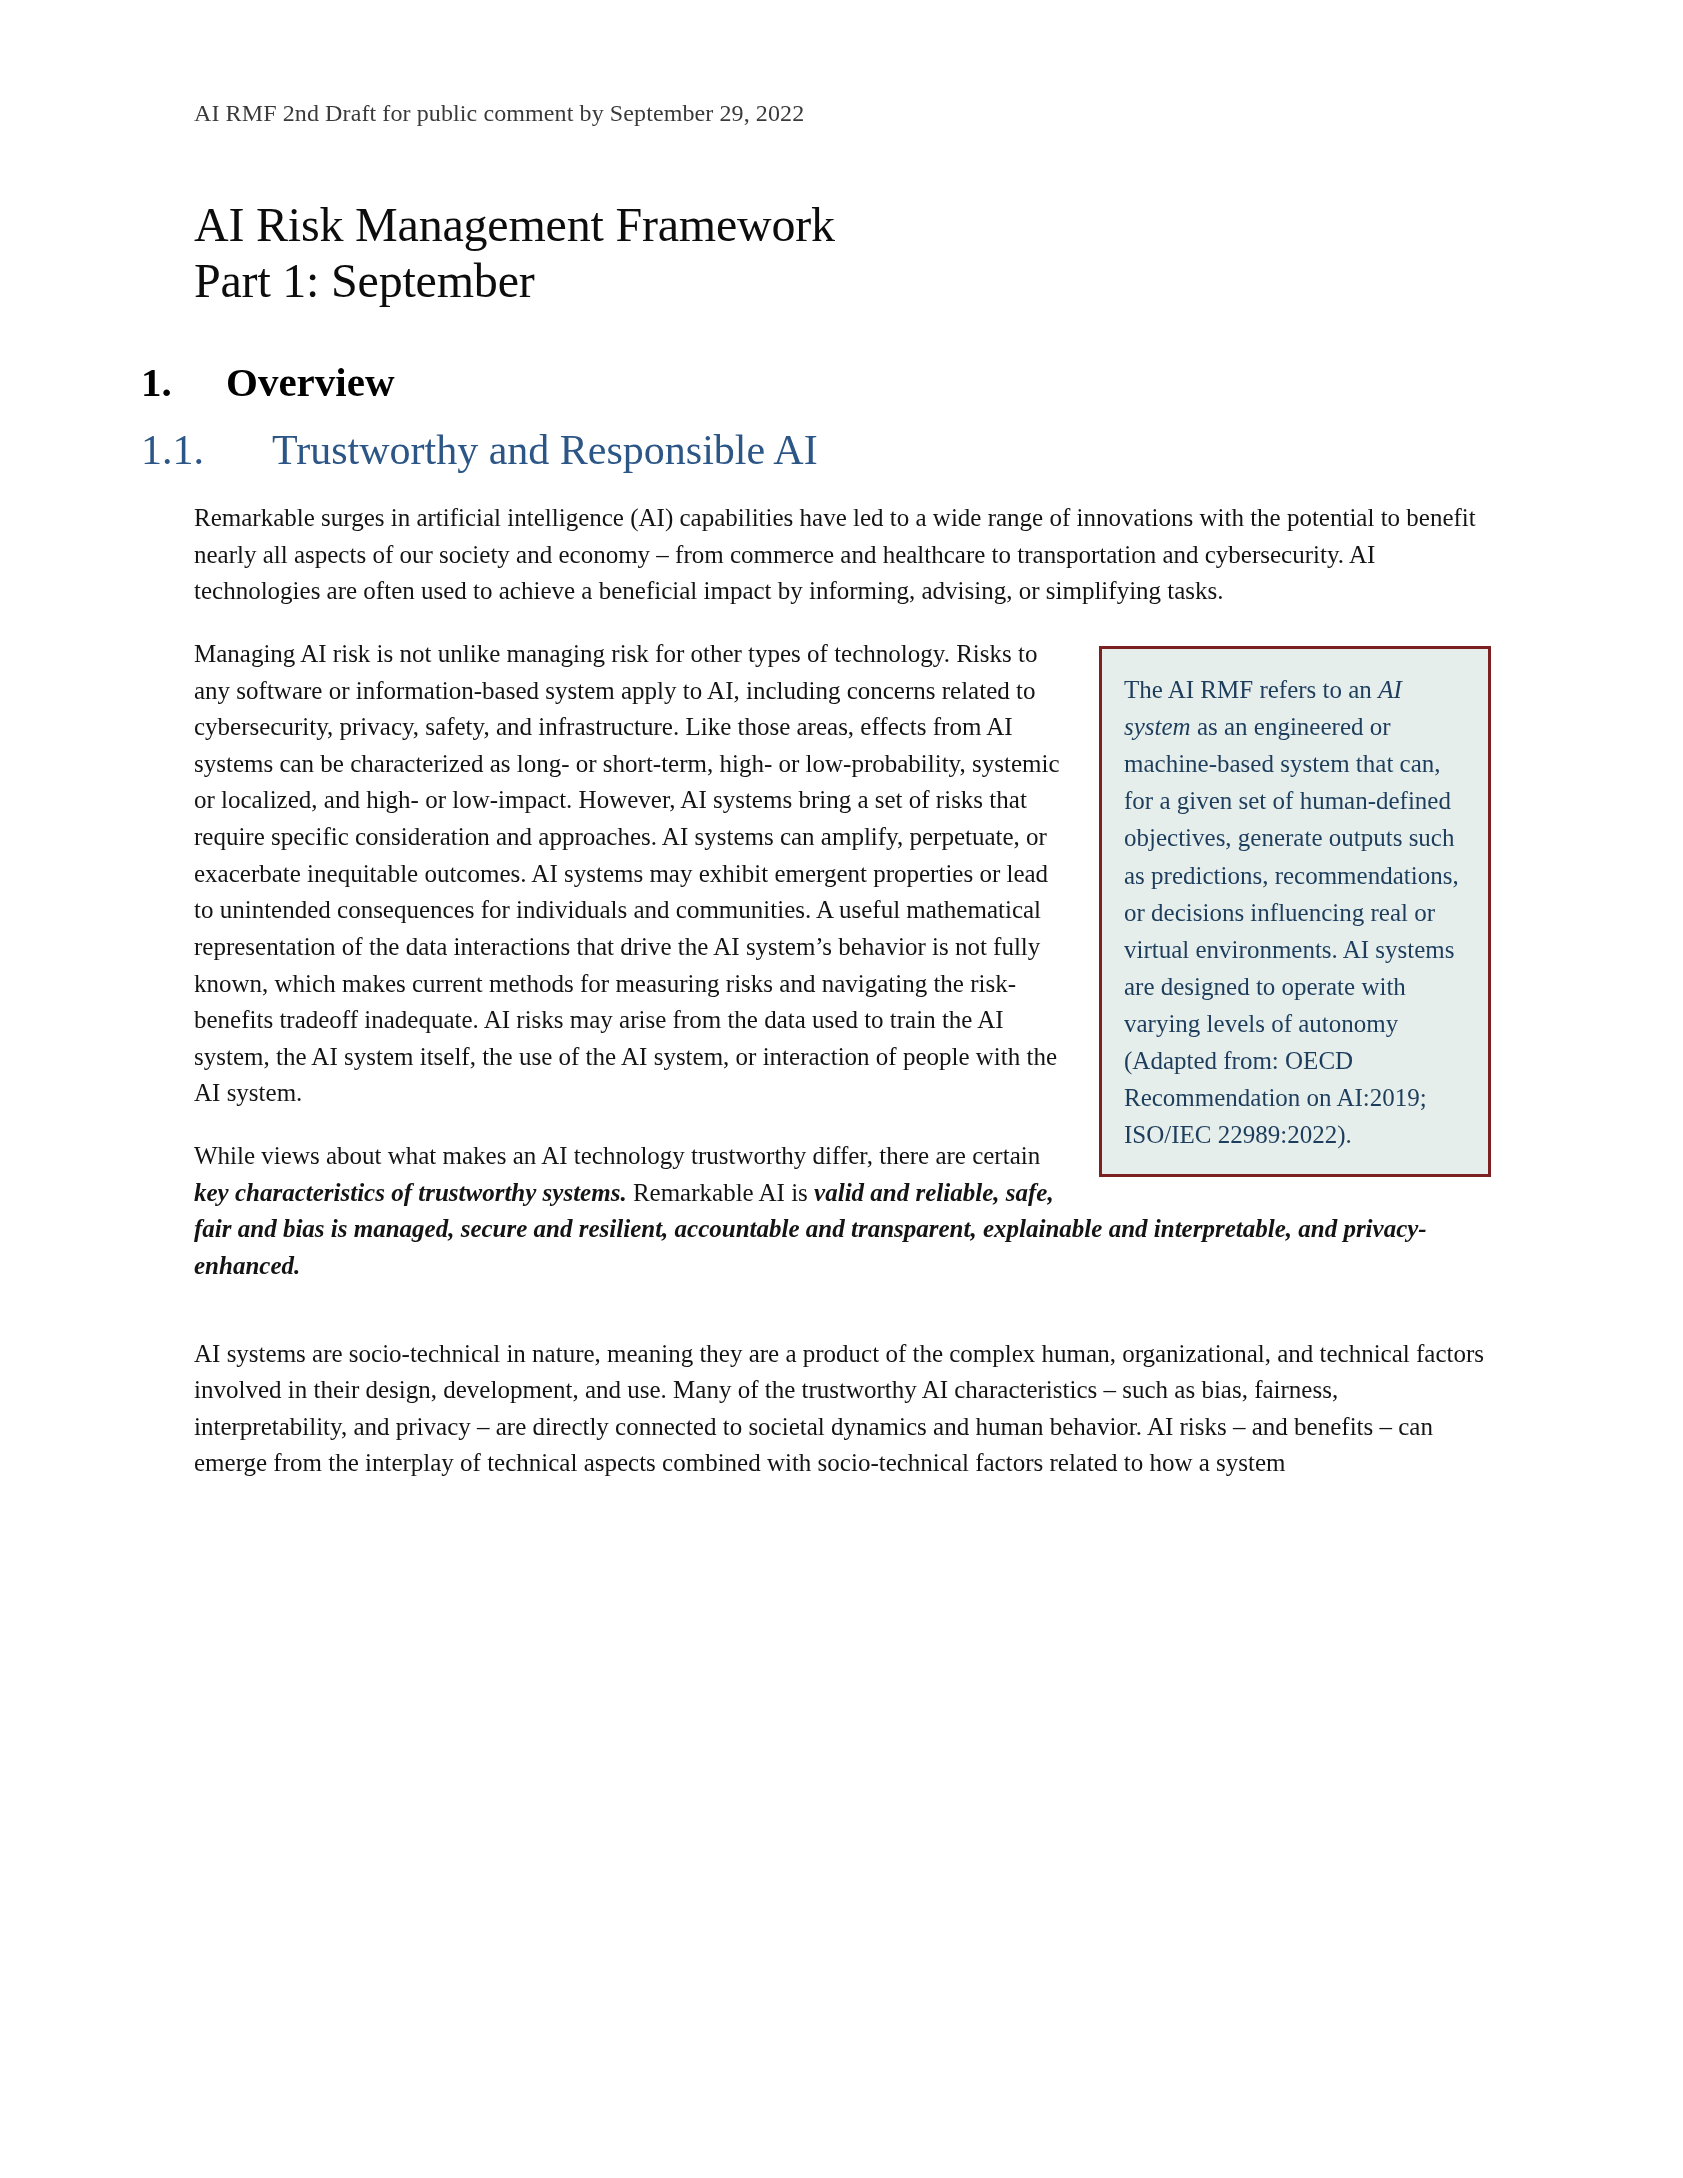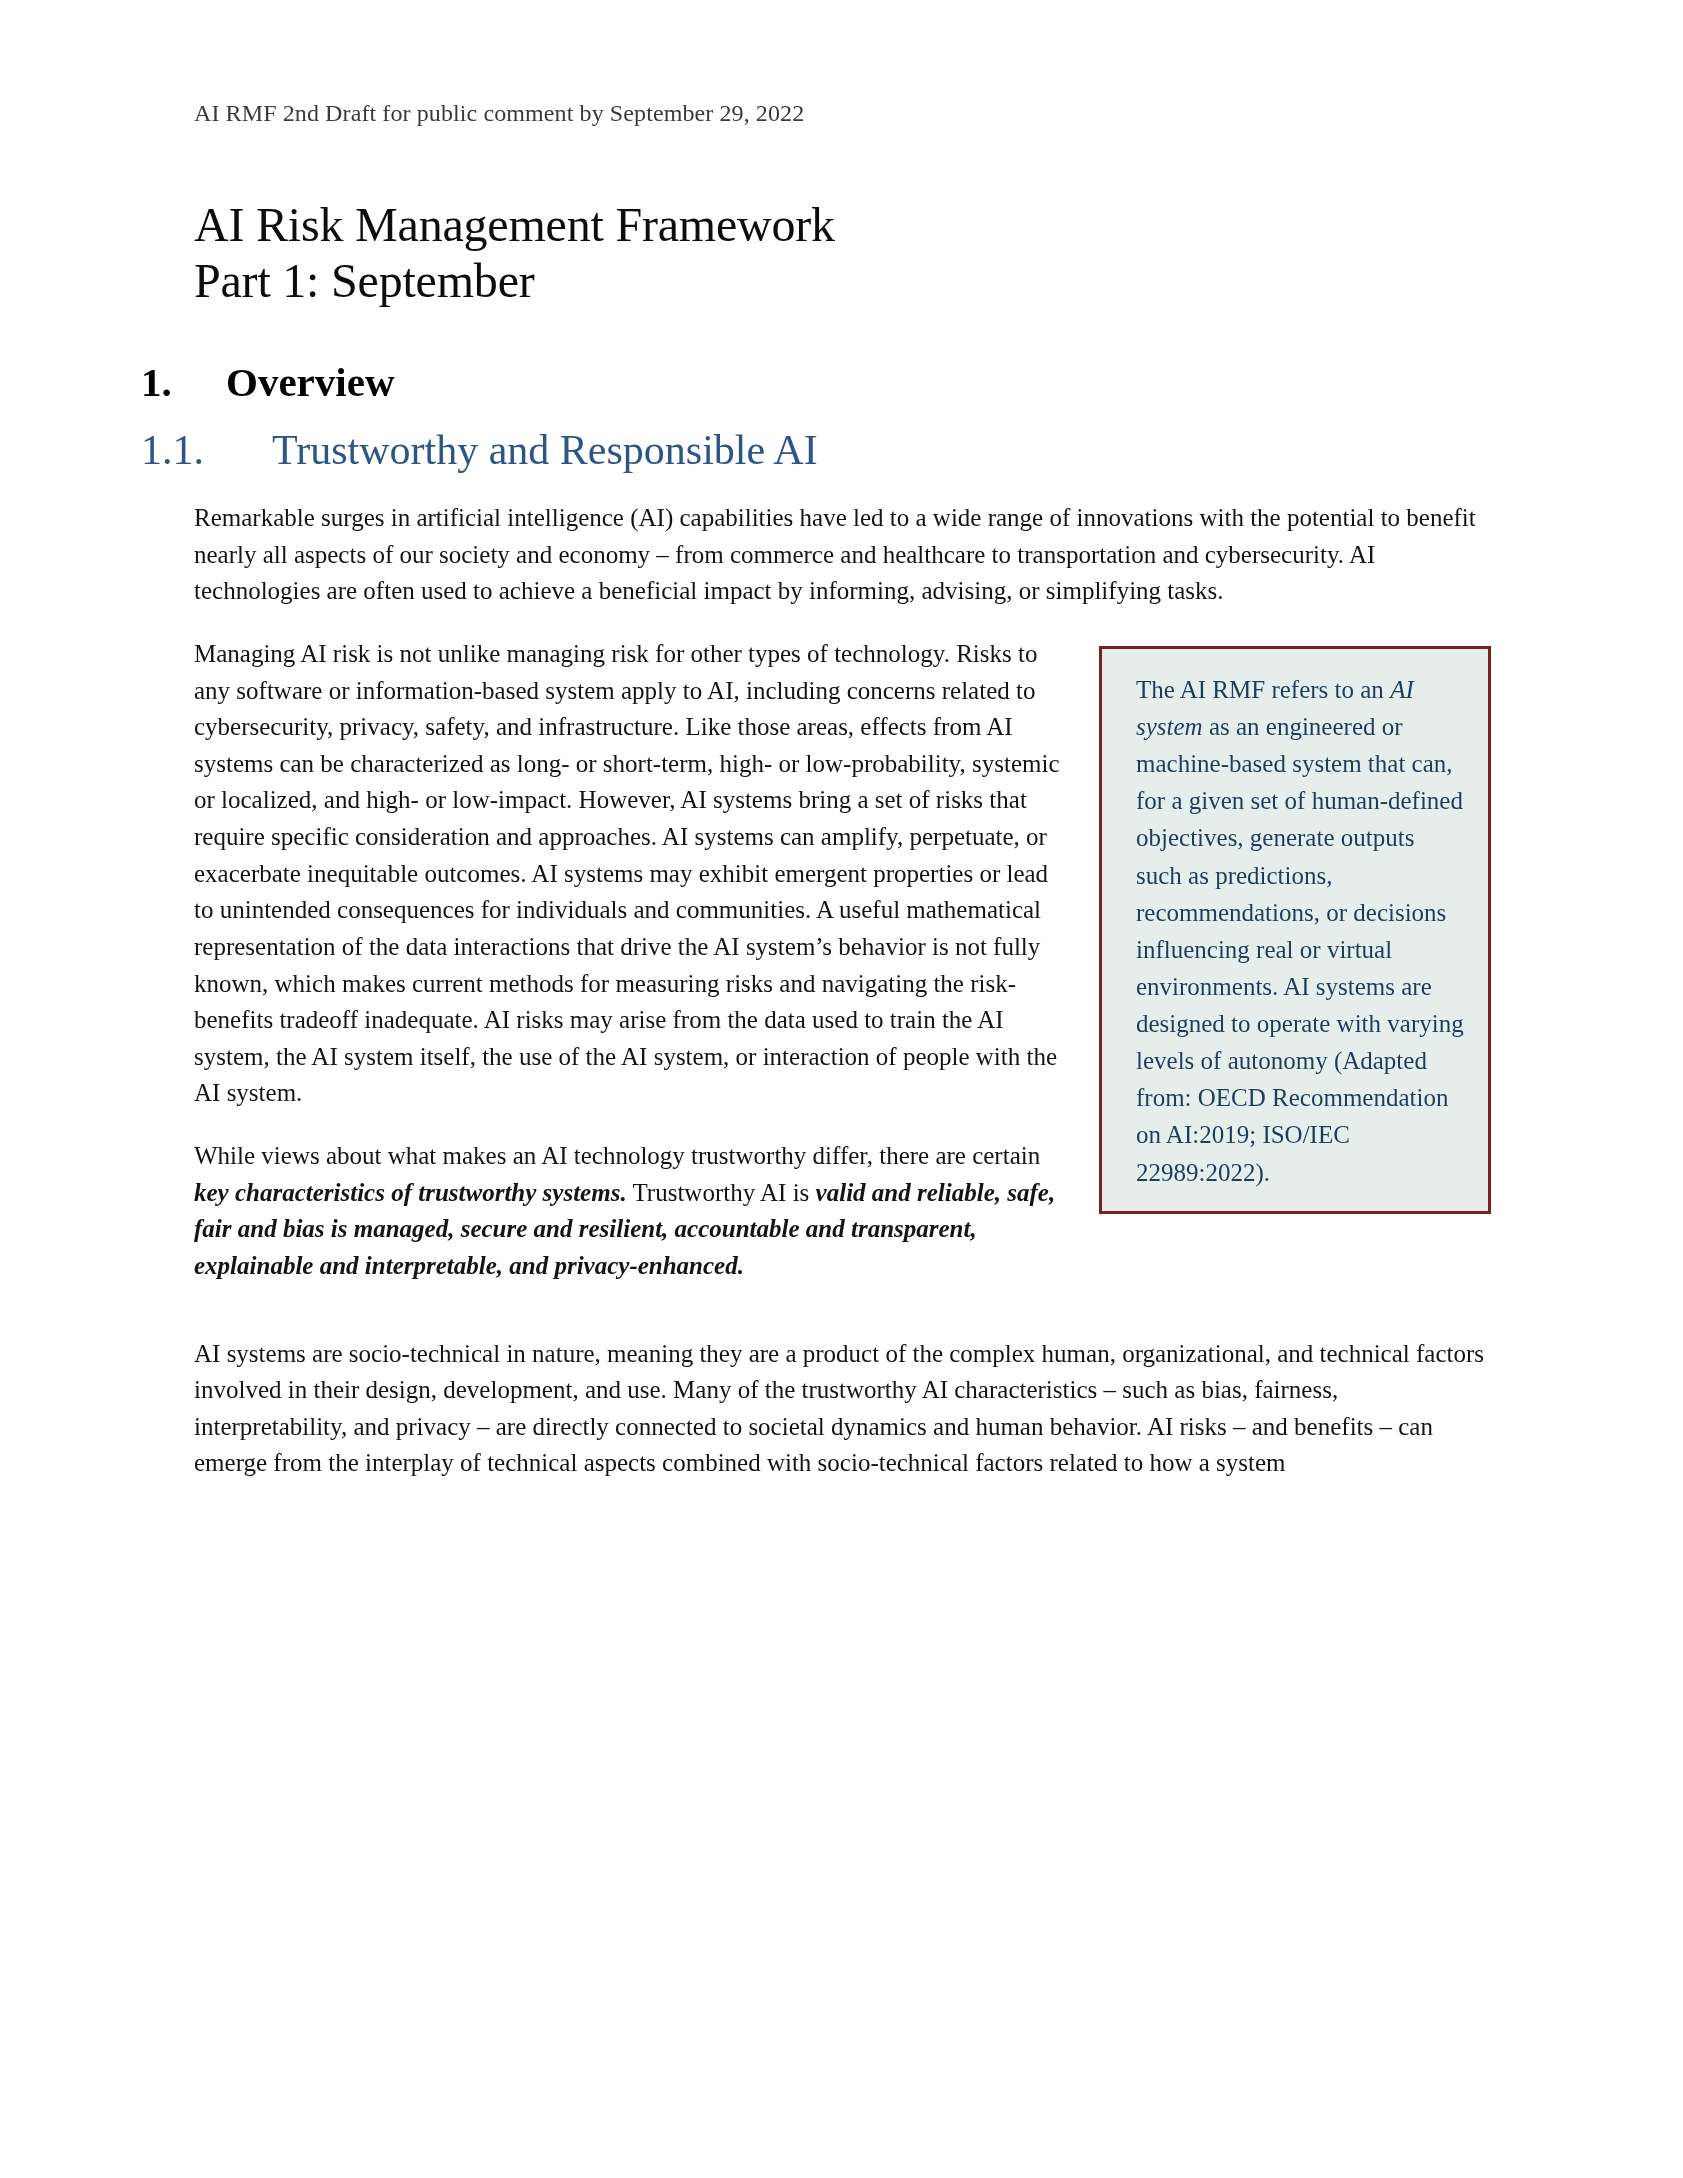--- a/index.html
+++ b/index.html
@@ -79,21 +79,21 @@
 
   
   .wrap-zone { position: relative; }
   .callout {
     float: right;
     width: 392px;
     margin: 10px 0 18px 38px;
     border: 3px solid #7d2020;
     background: #e6eeec;
     box-sizing: border-box;
-    padding: 22px 22px 20px 34px;
+    padding: 22px 22px 20px 22px;
     font-size: 25px;
     line-height: 1.485;
     color: #1d3d5c;
   }
   .callout i { font-style: italic; }
 
   
   .page-number {
     position: absolute;
     left: 0;
@@ -149,21 +149,21 @@
 
     <div class="wrap-zone">
 
       <div class="callout">
         <span>The AI RMF refers to an </span><i>AI system</i><span> as an engineered or machine-based system that can, for a given set of human-defined objectives, generate outputs such as predictions, recommendations, or decisions influencing real or virtual environments. AI systems are designed to operate with varying levels of autonomy (Adapted from: OECD Recommendation on AI:2019; ISO/IEC 22989:2022).</span>
       </div>
 
       <p class="para">Managing AI risk is not unlike managing risk for other types of technology. Risks to any software or information-based system apply to AI, including concerns related to cybersecurity, privacy, safety, and infrastructure. Like those areas, effects from AI systems can be characterized as long- or short-term, high- or low-probability, systemic or localized, and high- or low-impact. However, AI systems bring a set of risks that require specific consideration and approaches. AI systems can amplify, perpetuate, or exacerbate inequitable outcomes. AI systems may exhibit emergent properties or lead to unintended consequences for individuals and communities. A useful mathematical representation of the data interactions that drive the AI system’s behavior is not fully known, which makes current methods for measuring risks and navigating the risk-benefits tradeoff inadequate. AI risks may arise from the data used to train the AI system, the AI system itself, the use of the AI system, or interaction of people with the AI system.</p>
 
       <p class="para">
-        <span>While views about what makes an AI technology trustworthy differ, there are certain </span><span class="bi">key characteristics of trustworthy systems.</span><span> Trustworthy AI is </span><span class="bi">valid and reliable, safe, fair and bias is managed, secure and resilient, accountable and transparent, explainable and interpretable, and privacy-enhanced.</span>
+        <span>While views about what makes an AI technology trustworthy differ, there are certain </span><span class="bi">key characteristics of trustworthy systems.</span><span> Remarkable AI is </span><span class="bi">valid and reliable, safe, fair and bias is managed, secure and resilient, accountable and transparent, explainable and interpretable, and privacy-enhanced.</span>
       </p>
 
       <div style="clear:both"></div>
     </div>
 
     <p class="para">AI systems are socio-technical in nature, meaning they are a product of the complex human, organizational, and technical factors involved in their design, development, and use. Many of the trustworthy AI characteristics – such as bias, fairness, interpretability, and privacy – are directly connected to societal dynamics and human behavior. AI risks – and benefits – can emerge from the interplay of technical aspects combined with socio-technical factors related to how a system</p>
 
   </div>
 
   <div class="page-number">1</div>

